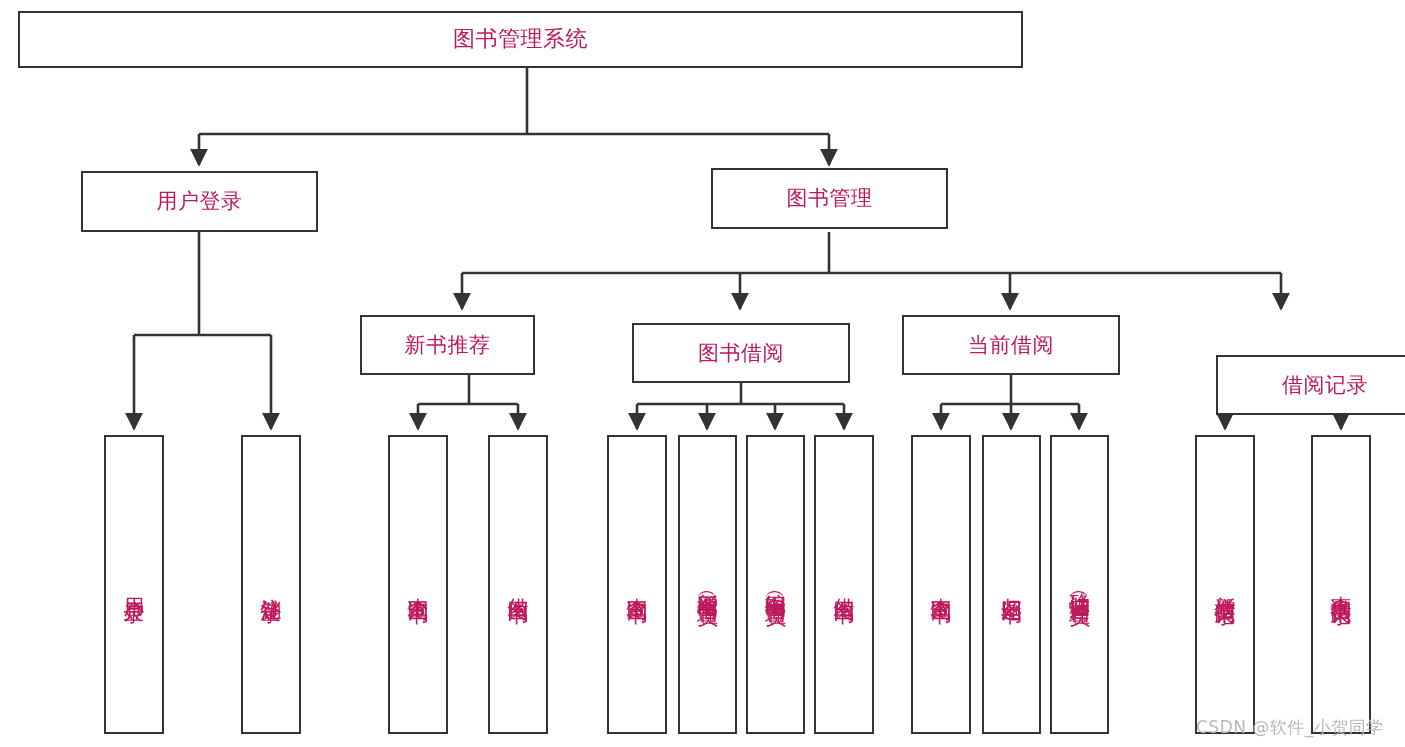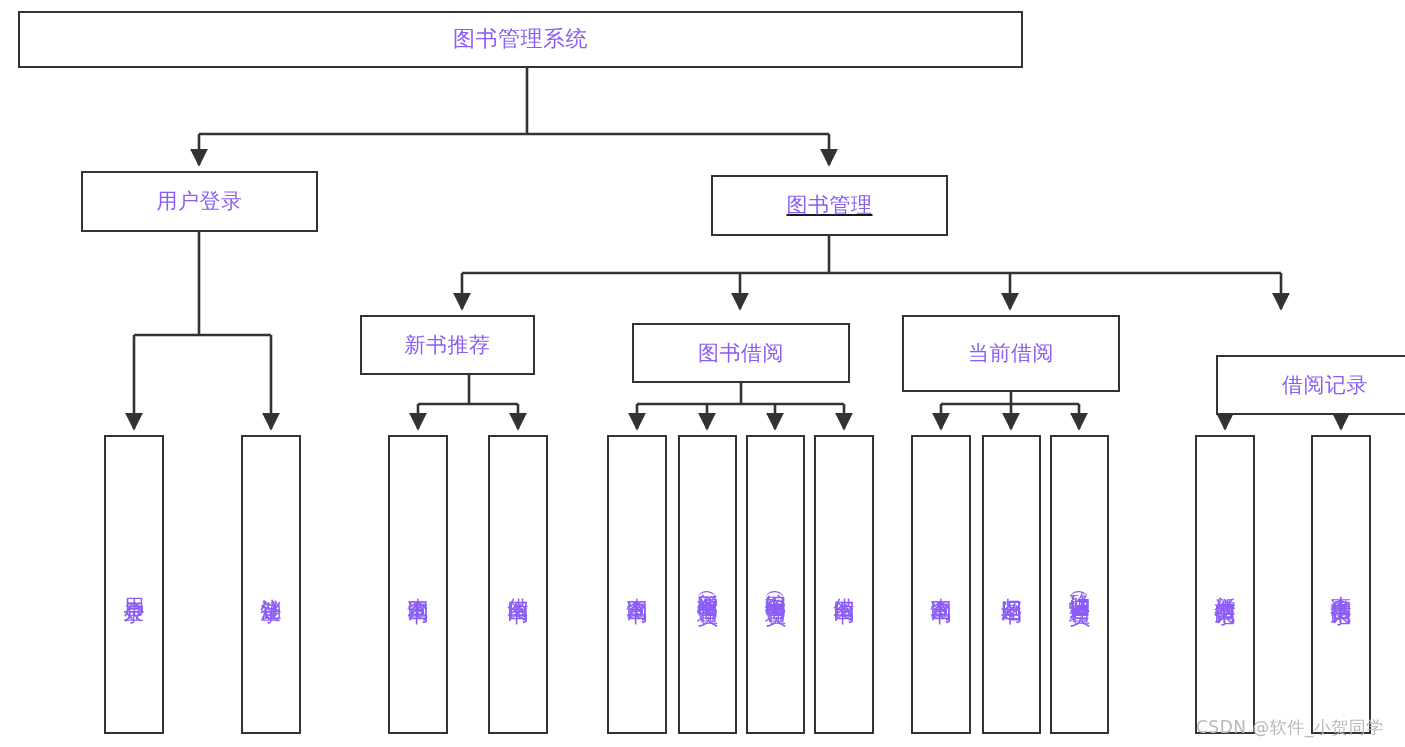--- a/index.html
+++ b/index.html
@@ -34,21 +34,21 @@
     background: #ffffff;
     display: flex;
     align-items: center;
     justify-content: center;
     text-align: center;
   }
   .node .lbl {
     display: block;
     line-height: 1.28;
     letter-spacing: 0.5px;
-    color: #8b5cf6;
+    color: #be185d;
     text-align: center;
   }
   
   .node.h .lbl {
     font-size: 21px;
     white-space: nowrap;
   }
   .node.root .lbl {
     font-size: 22px;
   }
@@ -132,31 +132,31 @@
     </g>
   </svg>
 
   <div class="node h root" style="left:18px; top:11px; width:1005px; height:57px;">
     <span class="lbl">图书管理系统</span>
   </div>
 
   <div class="node h" style="left:81px; top:171px; width:237px; height:61px;">
     <span class="lbl">用户登录</span>
   </div>
-  <div class="node h" style="left:711px; top:175px; width:237px; height:61px;text-decoration:underline;">
+  <div class="node h" style="left:711px; top:168px; width:237px; height:61px;">
     <span class="lbl">图书管理</span>
   </div>
 
   <div class="node h" style="left:360px; top:315px; width:175px; height:60px;">
     <span class="lbl">新书推荐</span>
   </div>
   <div class="node h" style="left:632px; top:315px; width:218px; height:60px;margin-top:8px;">
     <span class="lbl">图书借阅</span>
   </div>
-  <div class="node h" style="left:902px; top:315px; width:218px; height:77px;">
+  <div class="node h" style="left:902px; top:315px; width:218px; height:60px;">
     <span class="lbl">当前借阅</span>
   </div>
   <div class="node h" style="left:1216px; top:315px; width:218px; height:60px;margin-top:40px;">
     <span class="lbl">借阅记录</span>
   </div>
 
   <div class="node v" style="left:104px; top:435px; width:60px; height:299px;">
     <span class="lbl">用户登录</span>
   </div>
   <div class="node v" style="left:241px; top:435px; width:60px; height:299px;">

